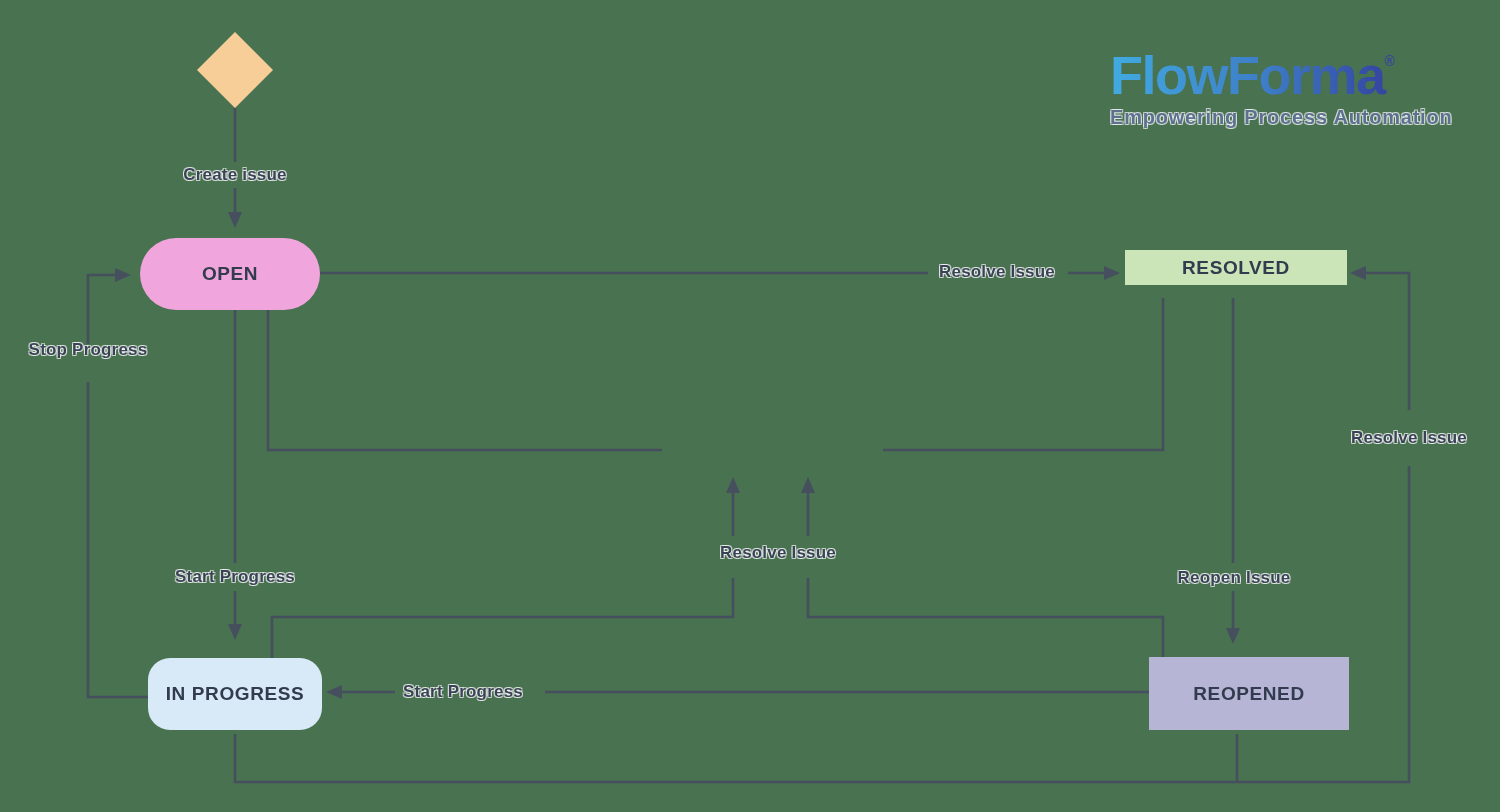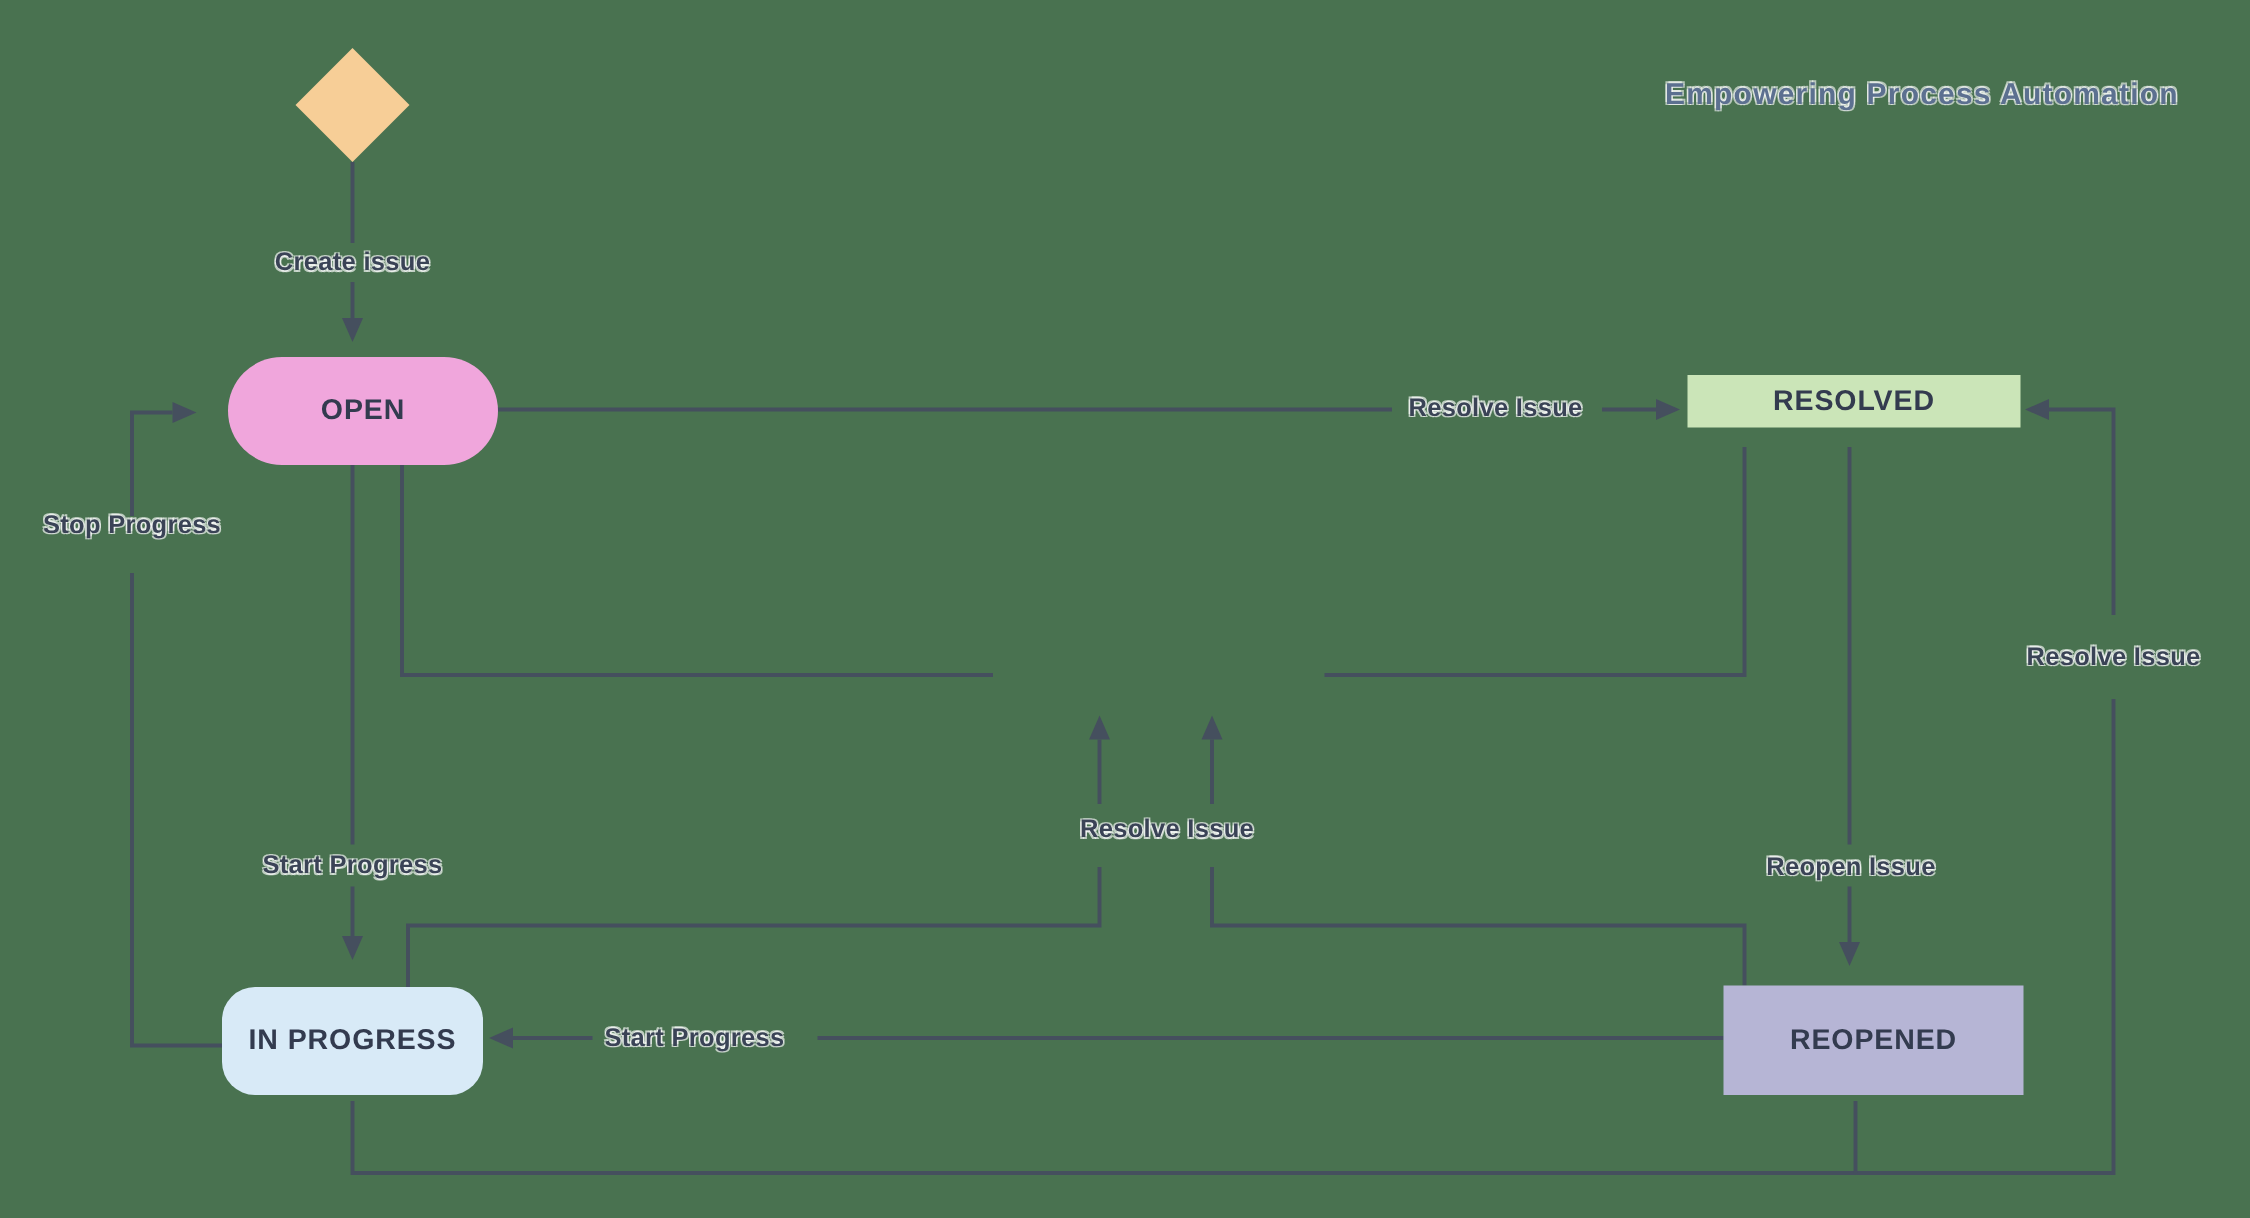--- a/index.html
+++ b/index.html
@@ -13,21 +13,21 @@
   svg.connectors{position:absolute;left:0;top:0;}
   .edge{fill:none;stroke:var(--c-line,#454F5E);stroke-width:2.6;stroke-linejoin:miter;}
   .ah{fill:var(--c-line,#454F5E);stroke:none;}
   .diamond{fill:var(--c-start-diamond,#F7CE97);}
 
   .node{
     position:absolute;display:flex;align-items:center;justify-content:center;
     font-weight:700;font-size:19px;letter-spacing:.6px;
     color:var(--c-node-text,#333B4F);
   }
-  .node-open{left:152px;top:238px;width:180px;height:72px;border-radius:36px;background:var(--c-open-fill,#F0A6DC);}
+  .node-open{left:140px;top:238px;width:180px;height:72px;border-radius:36px;background:var(--c-open-fill,#F0A6DC);}
   .node-resolved{left:1125px;top:250px;width:222px;height:35px;background:var(--c-resolved-fill,#CBE5B8);}
   .node-closed{left:662px;top:427px;width:221px;height:48px;background:var(--c-closed-fill,#BFE2AE);color:var(--c-closed-text,#4C8053);}
   .node-inprogress{left:148px;top:658px;width:174px;height:72px;background:var(--c-in-progress-fill,#D8EAF7);border-radius:22px;}
   .node-reopened{left:1149px;top:657px;width:200px;height:73px;background:var(--c-reopened-fill,#B6B5D5);}
 
   .edge-label{
     position:absolute;transform:translate(-50%,-50%);
     white-space:nowrap;font-size:17px;font-weight:600;letter-spacing:.2px;
     color:var(--c-label-text,#3A4356);
     text-shadow:-1px -1px 0 rgba(255,255,255,.65), 1px -1px 0 rgba(255,255,255,.65),
@@ -116,16 +116,17 @@
   <span class="edge-label" style="left:235px;top:175px;">Create issue</span>
   <span class="edge-label" style="left:997px;top:272px;">Resolve Issue</span>
   <span class="edge-label" style="left:88px;top:350px;">Stop Progress</span>
   <span class="edge-label" style="left:235px;top:577px;">Start Progress</span>
   <span class="edge-label" style="left:1234px;top:578px;">Reopen Issue</span>
   <span class="edge-label" style="left:778px;top:553px;">Resolve Issue</span>
   <span class="edge-label" style="left:463px;top:692px;">Start Progress</span>
   <span class="edge-label" style="left:1409px;top:438px;">Resolve Issue</span>
 
   <div class="logo">
+    <div class="logo-brand"><span>FlowForma</span><span class="logo-reg">®</span></div>
     <div class="logo-tagline">Empowering Process Automation</div>
   </div>
 
 </div>
 
 </body></html>

